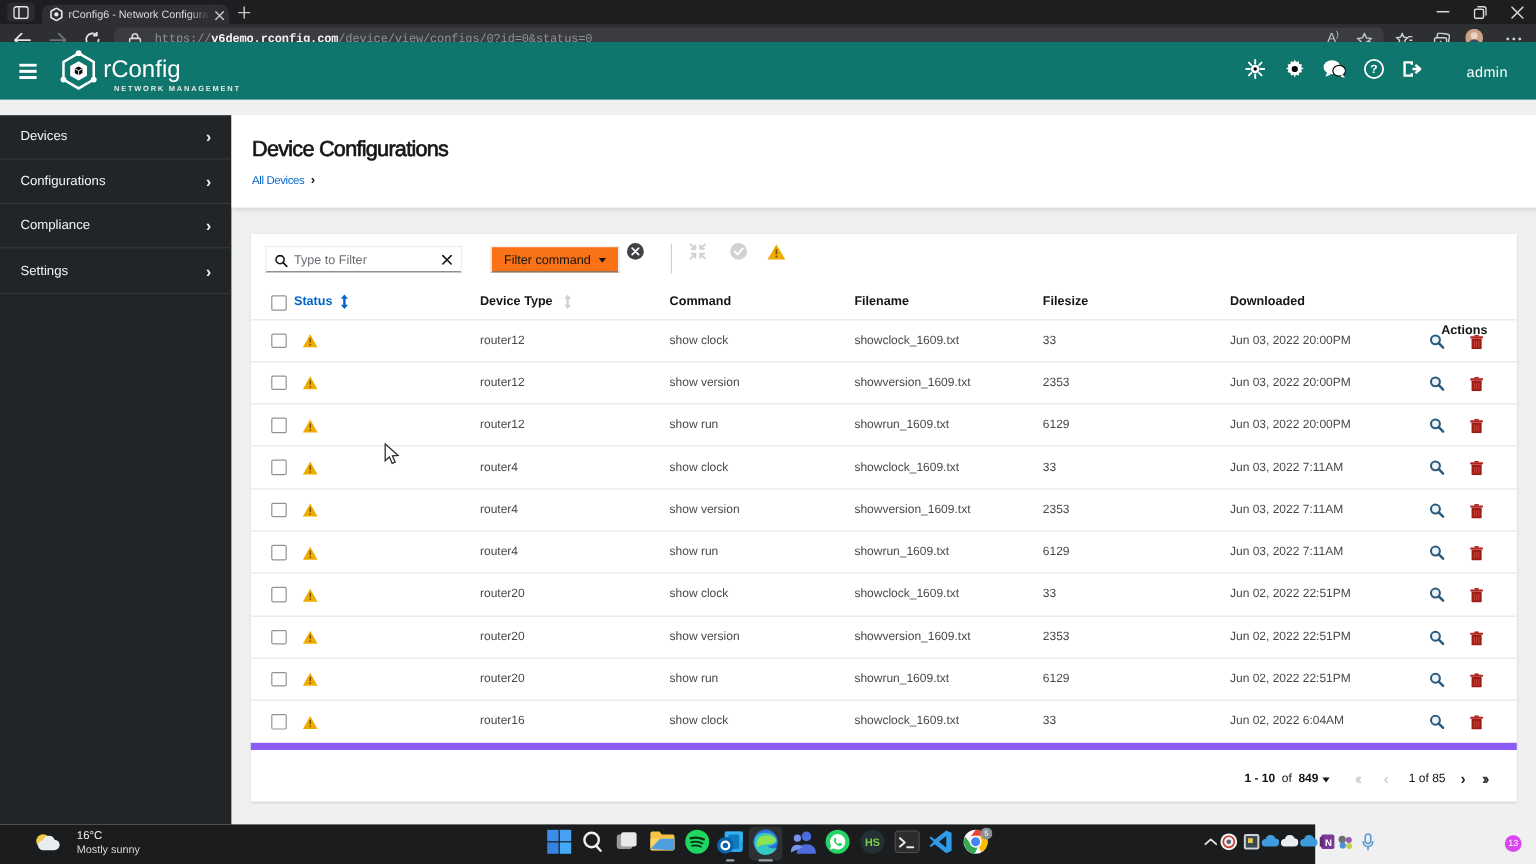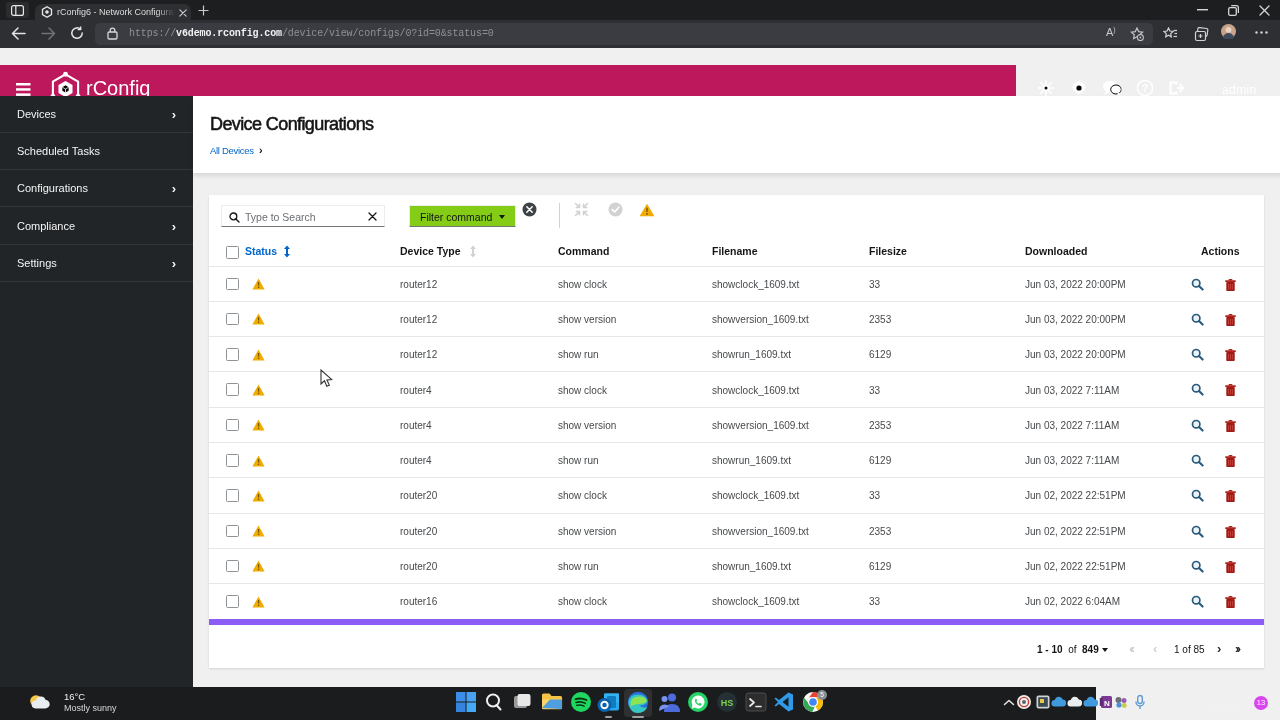--- a/index.html
+++ b/index.html
@@ -8,41 +8,41 @@
 
 #tabbar { position:absolute; left:0; top:0; width:1280px; height:20px; background:#1d1e20; }
 #tabsquare { position:absolute; left:6px; top:2px; width:23px; height:16px; background:#2b2c2f; border-radius:3px; }
 #tab { position:absolute; left:35px; top:3.5px; width:156px; height:16.5px; background:#2e2f33; border-radius:7px 7px 0 0; }
 #tab .title { position:absolute; left:22px; top:3px; font-size:9px; color:#dcdcdc; white-space:nowrap; width:130px; overflow:hidden; }
 #tab .fade { position:absolute; left:122px; top:0; width:30px; height:16.5px; background:linear-gradient(90deg, rgba(46,47,51,0), #2e2f33 60%); }
 
 #addrbar { position:absolute; left:0; top:20px; width:1280px; height:27.5px; background:#2e2f33; }
 #urlpill { position:absolute; left:95px; top:3px; width:1058px; height:21.5px; background:#3b3c41; border-radius:5px; }
 
-#appheader { position:absolute; left:0; top:65px; width:1016px; height:48px; background:#be185d; }
+#appheader { position:absolute; left:0; top:35px; width:1280px; height:48px; background:#0f766e; }
 #admin { position:absolute; left:1222px; top:18px; color:#fff; font-size:12px; letter-spacing:0.4px; }
 
 #sidebar { position:absolute; left:0; top:95.5px; width:193px; height:591.5px; background:#212528; }
 .navitem { position:relative; height:37.3px; border-bottom:1px solid #33373a; color:#f4f4f4; font-size:11px; }
 .navitem span { position:absolute; left:17px; top:50%; transform:translateY(-50%); }
 .navitem .chev { left:auto; right:17px; font-size:13px; font-weight:bold; }
 .navitem.active { background:#4f5459; border-left:3.6px solid #73bcf7; }
 .navitem.active span { left:13.4px; }
 
 #content { position:absolute; left:193px; top:95.5px; width:1087px; height:591.5px; background:#f0f0f0; }
 #pagehead { position:absolute; left:0; top:0; width:1258px; height:77.5px; background:#fff; box-shadow:0 3px 4px rgba(3,3,3,0.10); }
 #pagehead h1 { position:absolute; left:17px; top:18px; font-size:18px; font-weight:normal; -webkit-text-stroke:0.55px #151515; color:#151515; letter-spacing:-0.6px; }
 #crumb { position:absolute; left:17px; top:49px; font-size:9.5px; color:#0066cc; letter-spacing:-0.3px; }
 #crumbsep { position:absolute; left:66px; top:48px; font-size:11px; color:#151515; font-weight:bold; }
 
 #card { position:absolute; left:16px; top:99.5px; width:1055px; height:473px; background:#fff; box-shadow:0 1px 2px rgba(3,3,3,0.12); }
 
 #search { position:absolute; left:12px; top:10px; width:164px; height:22px; border:1px solid #ededed; border-bottom:1px solid #737679; background:#fff; }
 #search .ph { position:absolute; left:23px; top:5px; font-size:10.5px; color:#6a6e73; }
-#fselect { position:absolute; left:200px; top:10px; width:107px; height:22px; border:1px solid #ededed; border-bottom:1px solid #737679; background:#84cc16; }
+#fselect { position:absolute; left:200px; top:10px; width:107px; height:22px; border:1px solid #ededed; border-bottom:1px solid #737679; background:#f97316; }
 #fselect .lab { position:absolute; left:10px; top:5px; font-size:10.5px; color:#151515; }
 #fselect .car { position:absolute; right:10px; top:8.5px; width:0; height:0; border-left:3.8px solid transparent; border-right:3.8px solid transparent; border-top:4.6px solid #151515; }
 #tdivider { position:absolute; left:350px; top:8px; width:1px; height:25px; background:#d2d2d2; }
 
 .hdr { position:absolute; top:49.5px; font-size:10.5px; font-weight:bold; color:#151515; }
 .trow { position:absolute; left:0; width:1055px; height:35.4px; border-top:1px solid #e7e7e7; }
 .trow .tc { position:absolute; top:50%; transform:translateY(-50%); font-size:10px; color:#46494c; }
 .trow .cb { top:11px; }
 .trow .warn { position:absolute; top:11.5px; }
 .trow .aic { position:absolute; top:11px; }
@@ -191,23 +191,20 @@
       </svg></div>
   <div id="admin">admin</div>
 </div>
 
 <div id="sidebar">
 <div class="navitem">
       <span>Devices</span>
       <span class="chev">›</span>
     </div>
 <div class="navitem">
-      <span>Scheduled Tasks</span>
-    </div>
-<div class="navitem">
       <span>Configurations</span>
       <span class="chev">›</span>
     </div>
 <div class="navitem">
       <span>Compliance</span>
       <span class="chev">›</span>
     </div>
 <div class="navitem">
       <span>Settings</span>
       <span class="chev">›</span>
@@ -219,21 +216,21 @@
     <h1>Device Configurations</h1>
     <div id="crumb">All Devices</div>
     <div id="crumbsep">›</div>
   </div>
   <div id="card">
     <div id="search">
       <svg style="position:absolute; left:7px; top:5.5px;" width="11" height="11" viewBox="0 0 11 11">
           <circle cx="4.4" cy="4.4" r="3.4" fill="none" stroke="#151515" stroke-width="1.3"></circle>
           <line x1="6.9" y1="6.9" x2="10" y2="10" stroke="#151515" stroke-width="1.4" stroke-linecap="round"></line>
         </svg>
-      <span class="ph">Type to Search</span>
+      <span class="ph">Type to Filter</span>
       <svg style="position:absolute; right:7px; top:6px;" width="9" height="9" viewBox="0 0 9 9">
           <path d="M1 1 L8 8 M8 1 L1 8" stroke="#151515" stroke-width="1.3" stroke-linecap="round"></path>
         </svg>
     </div>
     <div id="fselect">
         <span class="lab">Filter command</span>
         <span class="car"></span>
       </div>
     <div id="tdivider"></div>
     <svg style="position:absolute; left:313px; top:7px;" width="15" height="15" viewBox="0 0 15 15">
@@ -267,21 +264,21 @@
     <span class="hdr" style="left:191px;">Device Type</span>
     <svg style="position:absolute; left:260px; top:50px;" width="8" height="13" viewBox="0 0 8 13">
         <path d="M4 0.5 L7 4 H1 Z" fill="#d2d2d2"></path>
         <rect x="3" y="3" width="2" height="7" fill="#d2d2d2"></rect>
         <path d="M4 12.5 L1 9 H7 Z" fill="#d2d2d2"></path>
       </svg>
     <span class="hdr" style="left:349px;">Command</span>
     <span class="hdr" style="left:503px;">Filename</span>
     <span class="hdr" style="left:660px;">Filesize</span>
     <span class="hdr" style="left:816px;">Downloaded</span>
-    <span class="hdr" style="left:992px;">Actions</span>
+    <span class="hdr" style="left:992px;margin-top:24px;">Actions</span>
 <div class="trow" style="top:70.5px;">
   <span class="cb" style="left:17px;"></span>
   <svg class="warn" style="left:43px;" width="13" height="12" viewBox="0 0 13 12">
           <path d="M6.5 0.6 L12.6 11.4 L0.4 11.4 Z" fill="#f0ab00"></path>
           <rect x="5.9" y="4" width="1.3" height="3.6" fill="#7a5800"></rect>
           <rect x="5.9" y="8.6" width="1.3" height="1.4" fill="#7a5800"></rect>
         </svg>
   <span class="tc" style="left:191px;">router12</span>
   <span class="tc" style="left:349px;">show clock</span>
   <span class="tc" style="left:503px;">showclock_1609.txt</span>

